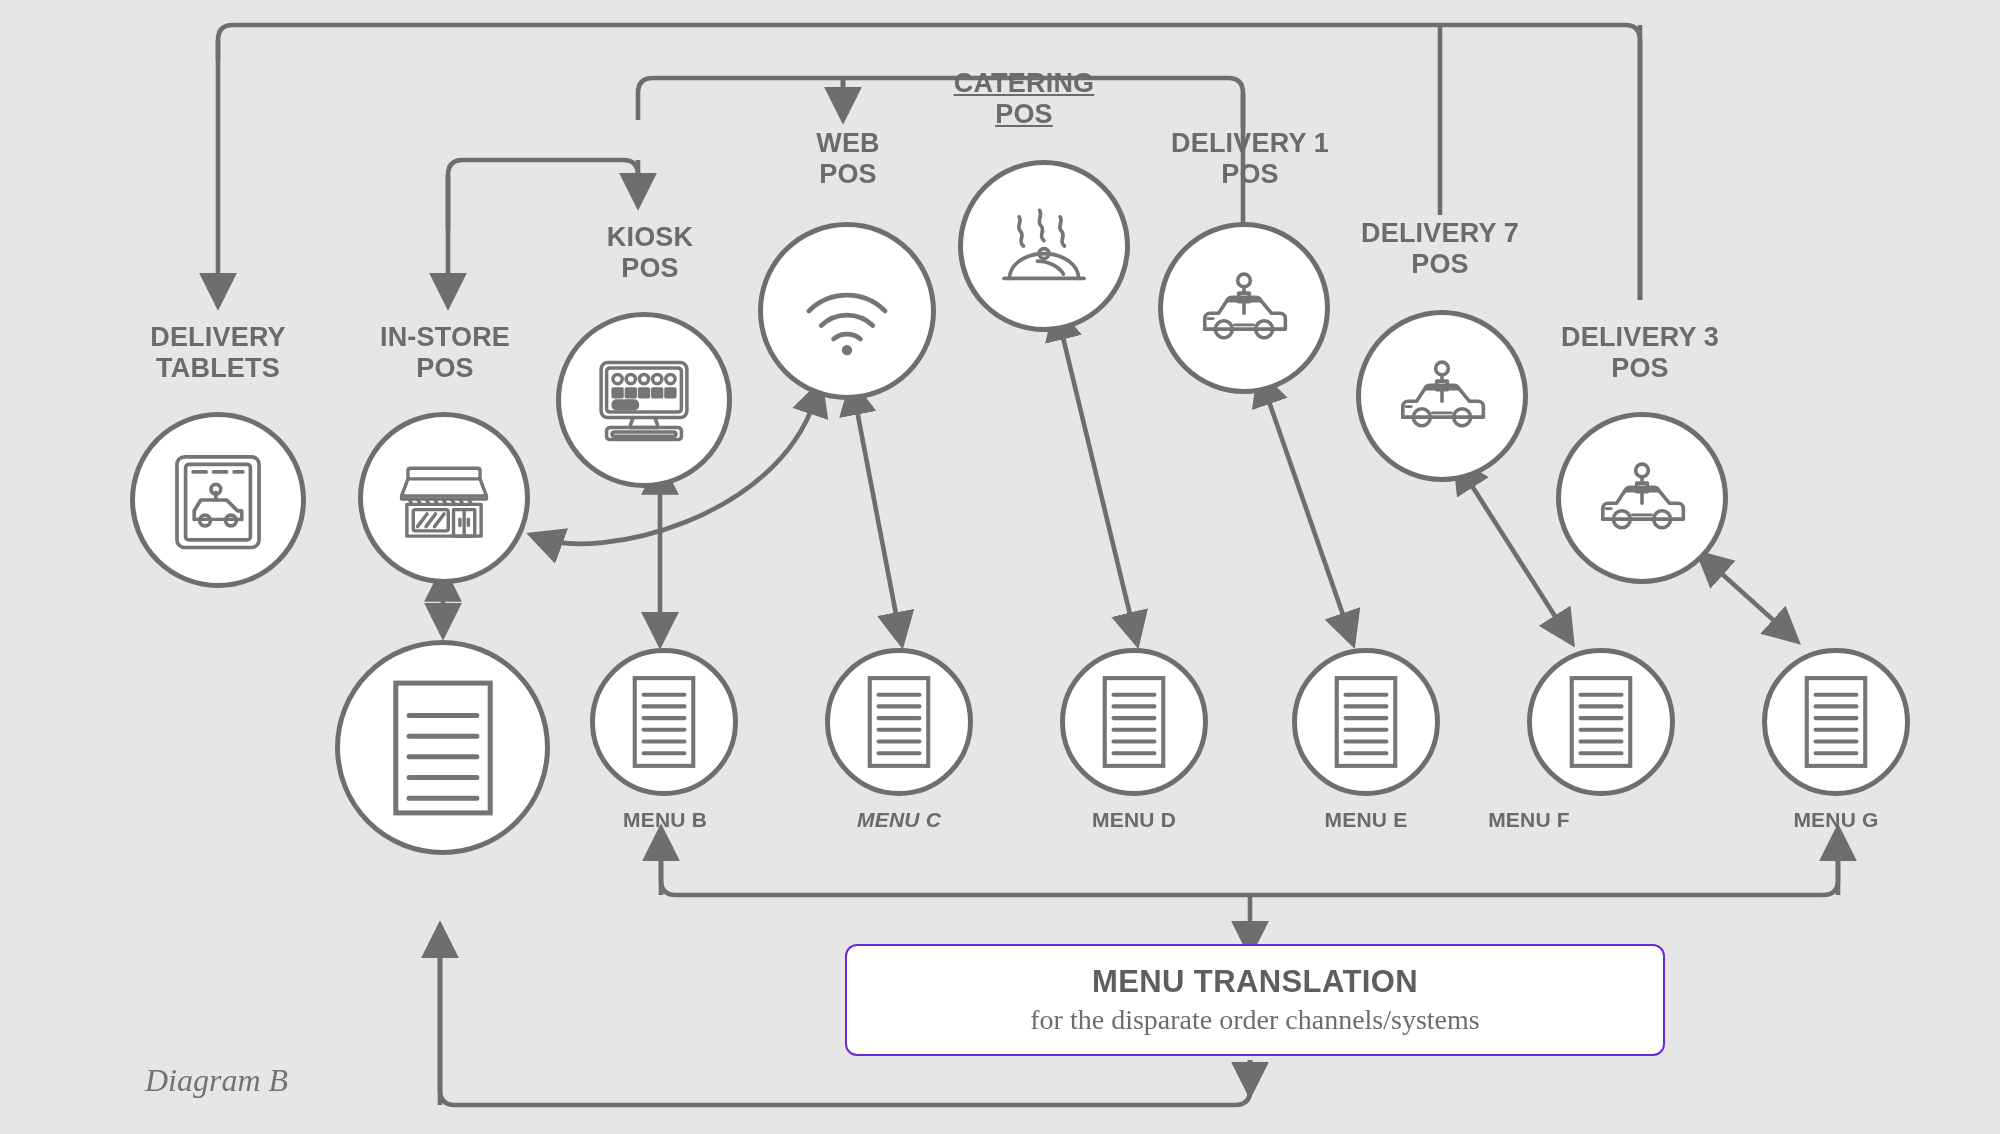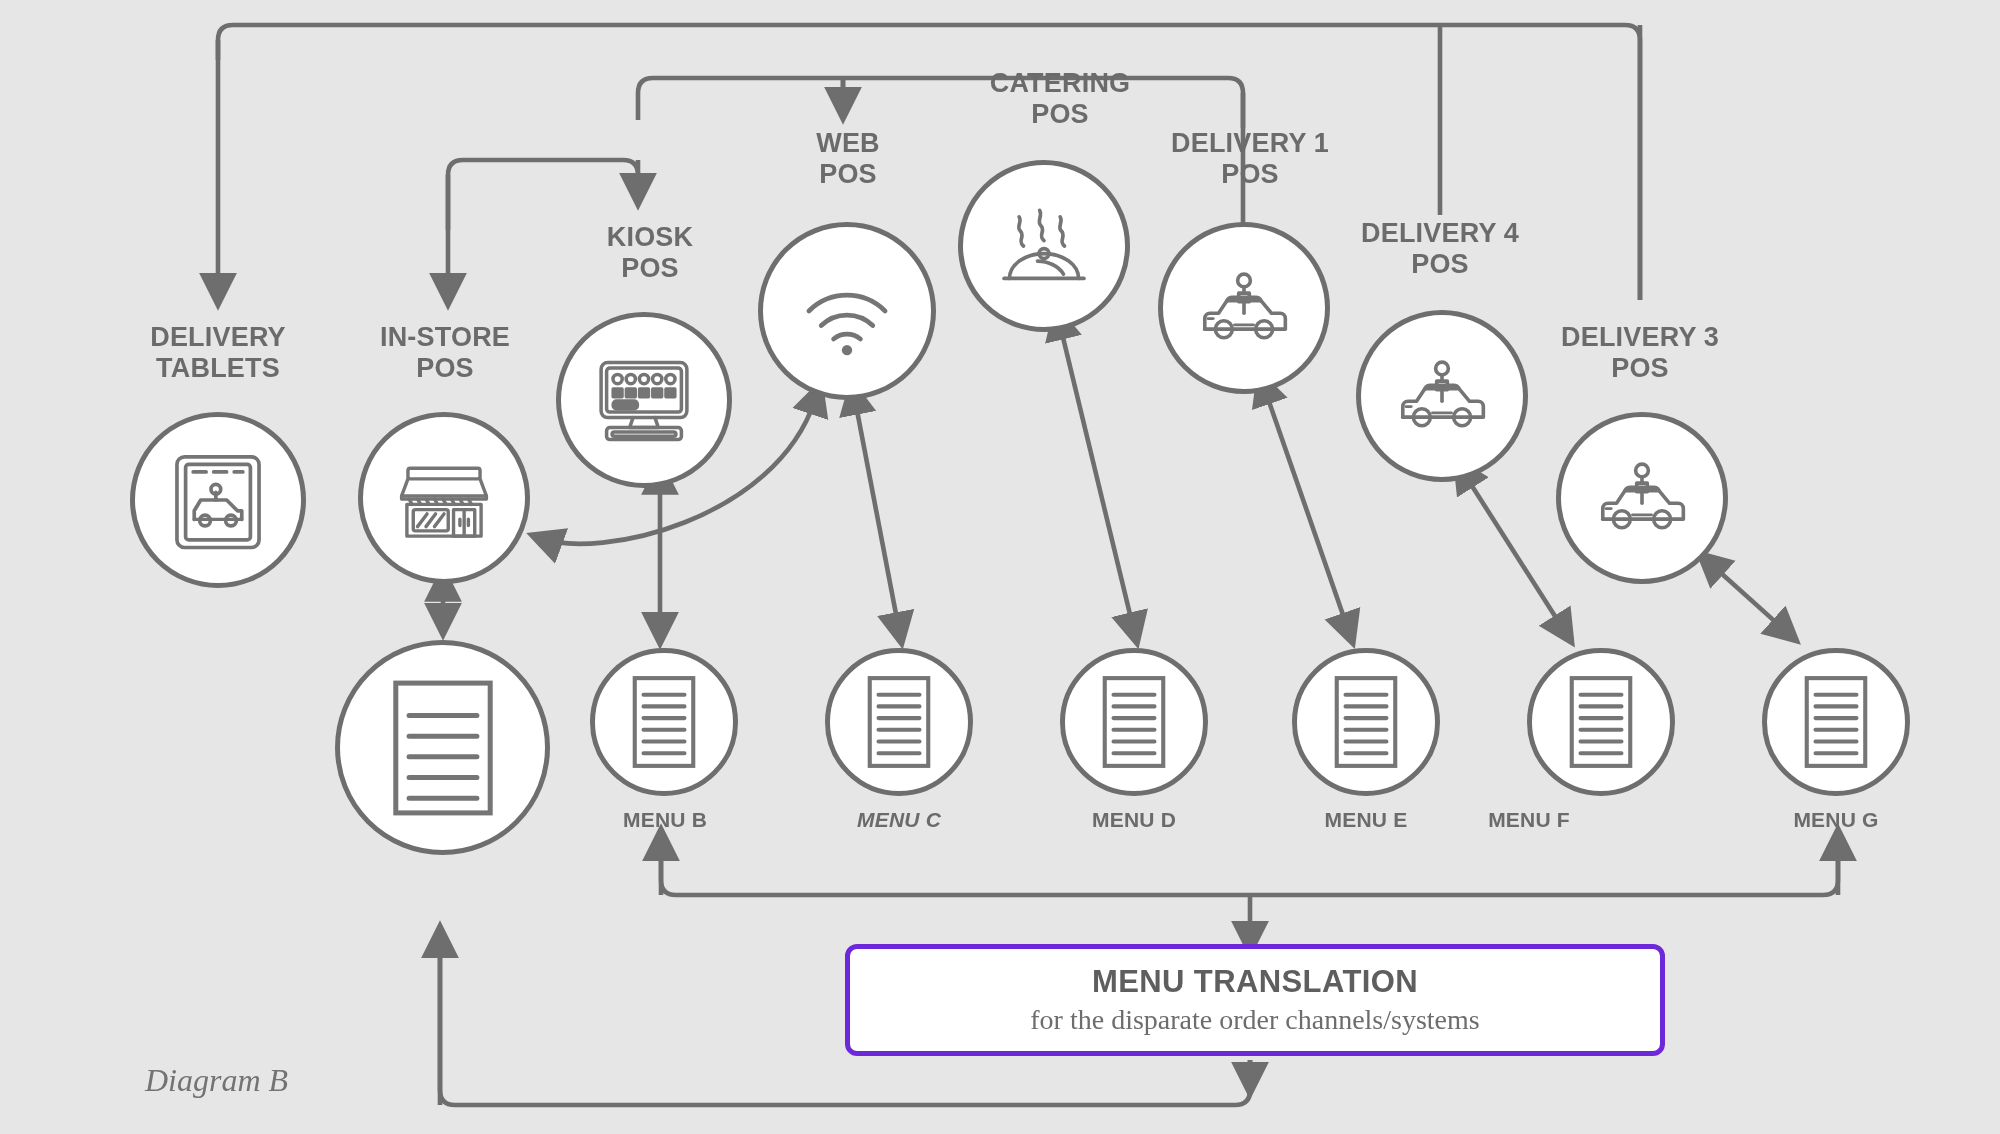--- a/index.html
+++ b/index.html
@@ -29,21 +29,21 @@
     letter-spacing:.2px;
     white-space:pre-line;
     font-size:27px;
   }
   .label.menu{font-size:21px;}
   .label.menua{font-size:27px;}
 
   .tbox{
     position:absolute;
     background:#fff;
-    border:5px solid #6d28d9;
+    border:2px solid #6d28d9;
     border-radius:12px;
     box-sizing:border-box;
     display:flex;flex-direction:column;
     align-items:center;justify-content:center;
   }
   .tbox .t1{
     font-size:31px;font-weight:bold;color:#5e5e5e;
     letter-spacing:.4px;
   }
   .tbox .t2{
@@ -194,21 +194,21 @@
     <span>
       <svg class="icon" width="112" height="112" viewBox="0 0 100 100" fill="none" stroke="#757575" stroke-width="4.2" stroke-linecap="round">
         <path d="M16,50 A48,48 0 0 1 84,50"></path>
         <path d="M27,63 A33,33 0 0 1 73,63"></path>
         <path d="M38,75 A19,19 0 0 1 62,75"></path>
         <circle cx="50" cy="85" r="4.6" fill="#757575" stroke="none"></circle>
       </svg>
     </span>
   </div>
 
-  <div class="label" style="left:940px;top:68px;width:240px;">CATERING
+  <div class="label" style="left:904px;top:68px;width:240px;text-decoration:underline;">CATERING
 POS</div>
   <div class="circle" style="left:958px;top:160px;width:172px;height:172px;">
     <span>
       <svg class="icon" width="108" height="108" viewBox="0 0 100 100" fill="none" stroke="#757575" stroke-width="3.4" stroke-linecap="round" stroke-linejoin="round">
         <path d="M31,50 c-6,-5 2,-9 -3,-14 c-4,-4 2,-8 -1,-13"></path>
         <path d="M50,45 c-6,-5 2,-9 -3,-14 c-4,-4 2,-9 -1,-14"></path>
         <path d="M69,50 c-6,-5 2,-9 -3,-14 c-4,-4 2,-8 -1,-13"></path>
         <circle cx="50" cy="57" r="4.6"></circle>
         <path d="M18,80 a32,23 0 0 1 64,0"></path>
         <path d="M13,80 h74"></path>
@@ -229,21 +229,21 @@
         <path d="M34,43 h32"></path>
         <path d="M50,43 v12"></path>
         <circle cx="31" cy="70" r="8"></circle>
         <circle cx="69" cy="70" r="8"></circle>
         <path d="M41,66 h18" stroke-width="2.6"></path>
         <path d="M16,60 h5" stroke-width="2.6"></path>
       </svg>
     </span>
   </div>
 
-  <div class="label" style="left:1330px;top:218px;width:220px;">DELIVERY 4
+  <div class="label" style="left:1330px;top:218px;width:220px;">DELIVERY 7
 POS</div>
   <div class="circle" style="left:1356px;top:310px;width:172px;height:172px;">
     <span>
       <svg class="icon" width="106" height="106" viewBox="0 0 100 100" fill="none" stroke="#757575" stroke-width="3.4" stroke-linecap="round" stroke-linejoin="round">
         <circle cx="50" cy="24" r="6"></circle>
         <path d="M50,30 v6 M45,36 h10 v8 h-10 z"></path>
         <path d="M13,70 v-10 c0,-3 2,-5 5,-5 h8 l8,-12 c1,-2 3,-3 5,-3 h22 c2,0 4,1 5,3 l10,12 h8 c3,0 5,2 5,5 v10 z"></path>
         <path d="M13,70 h74"></path>
         <path d="M34,43 h32"></path>
         <path d="M50,43 v12"></path>

